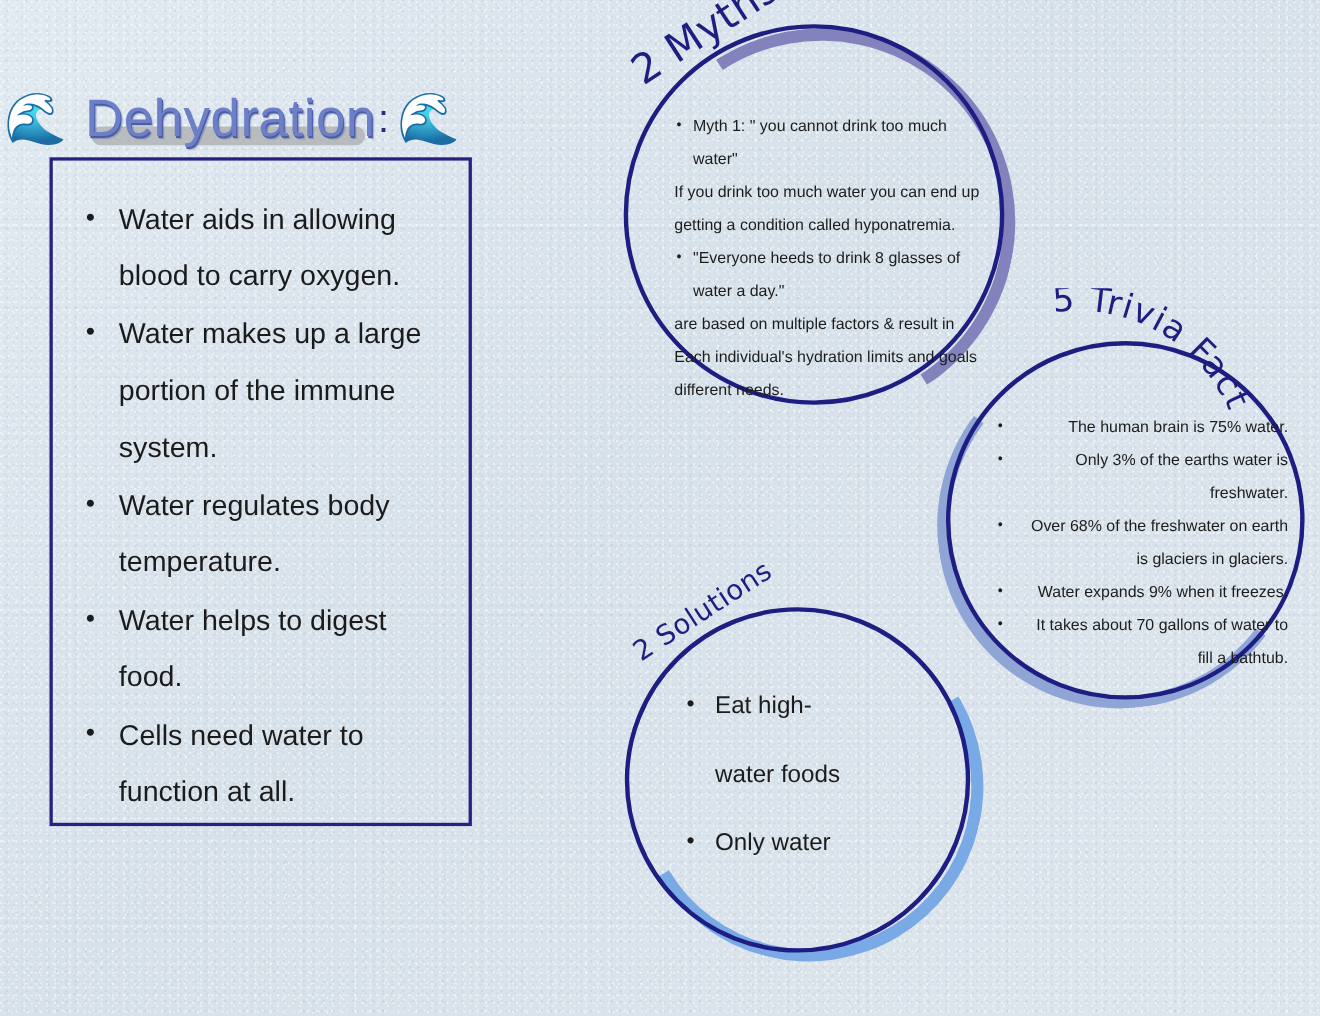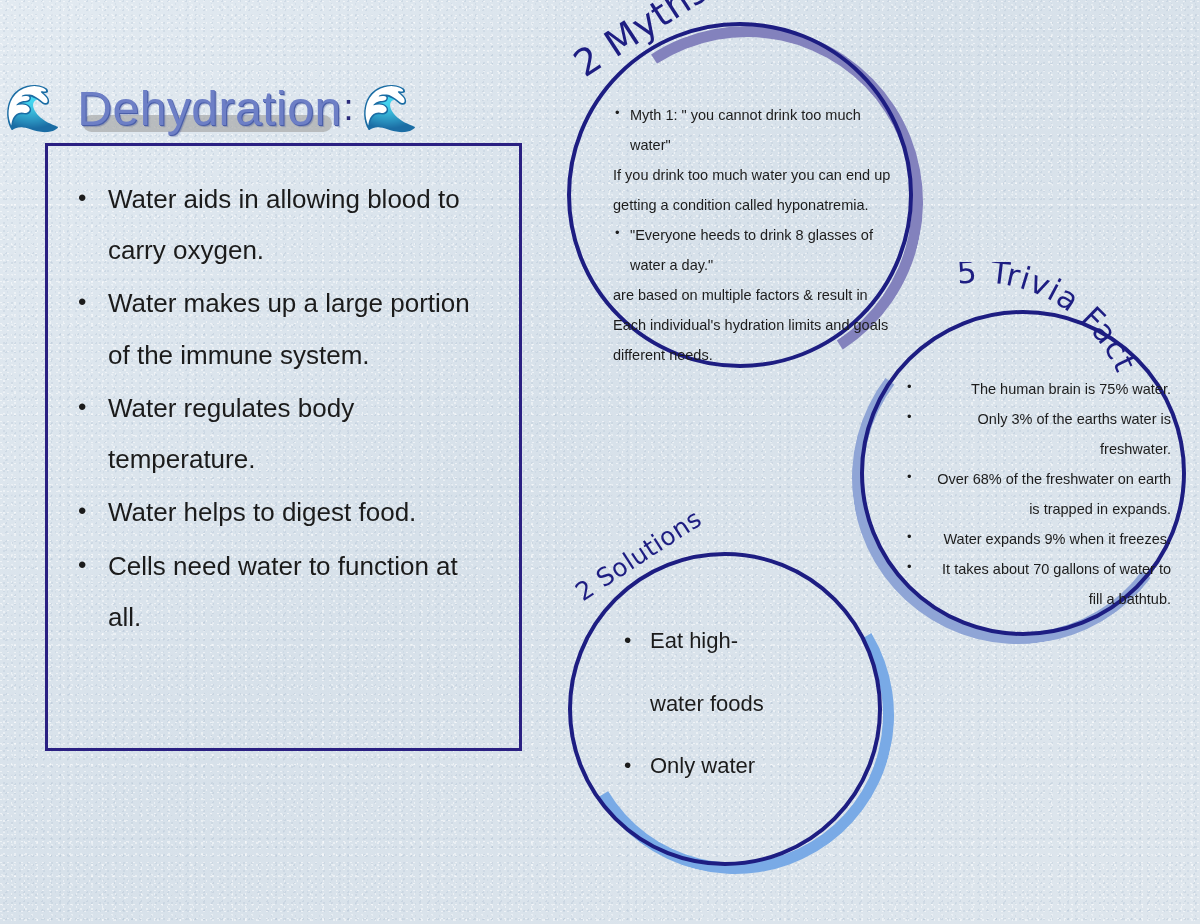--- a/index.html
+++ b/index.html
@@ -83,21 +83,21 @@
     margin-left: 2px;
     position: relative;
     z-index: 1;
   }
 
   
   #facts-box {
     position: absolute;
     left: 45px;
     top: 143px;
-    width: 477px;
+    width: 384px;
     height: 608px;
     border: 3px solid #2a2082;
     box-sizing: border-box;
     padding: 28px 22px 0 26px;
   }
   .facts-list {
     list-style: none;
     margin: 0;
     padding: 0;
   }
@@ -340,21 +340,21 @@
       <text>
         <textPath href="#trivia-arc-path" id="trivia-label-textpath" startOffset="0">5 Trivia Facts</textPath>
       </text>
     </svg>
   </div>
   <div id="trivia-body">
     <div class="c-bullet"> The human brain is 75% water.</div>
     <div class="c-bullet"> Only 3% of the earths water is</div>
     <div class="c-sub">freshwater.</div>
     <div class="c-bullet">Over 68% of the freshwater on earth</div>
-    <div class="c-sub">is trapped in expands.</div>
+    <div class="c-sub">is glaciers in glaciers.</div>
     <div class="c-bullet">Water expands 9% when it freezes.</div>
     <div class="c-bullet">It takes about 70 gallons of water to</div>
     <div class="c-sub">fill a bathtub.</div>
   </div>
 
   <div class="highlight-arc" id="solutions-highlight"></div>
   <div class="circle" id="solutions-circle"></div>
   <div class="hand-label" id="solutions-label">2 Solutions</div>
   <div id="solutions-body">
     <div class="sol-bullet">Eat high-</div>

